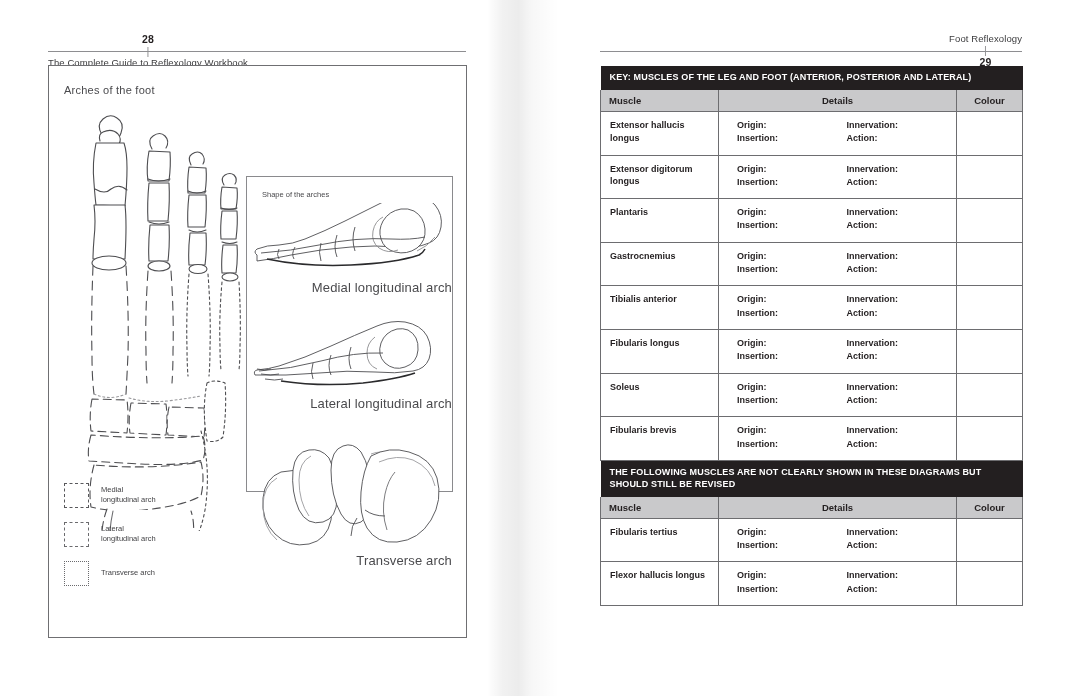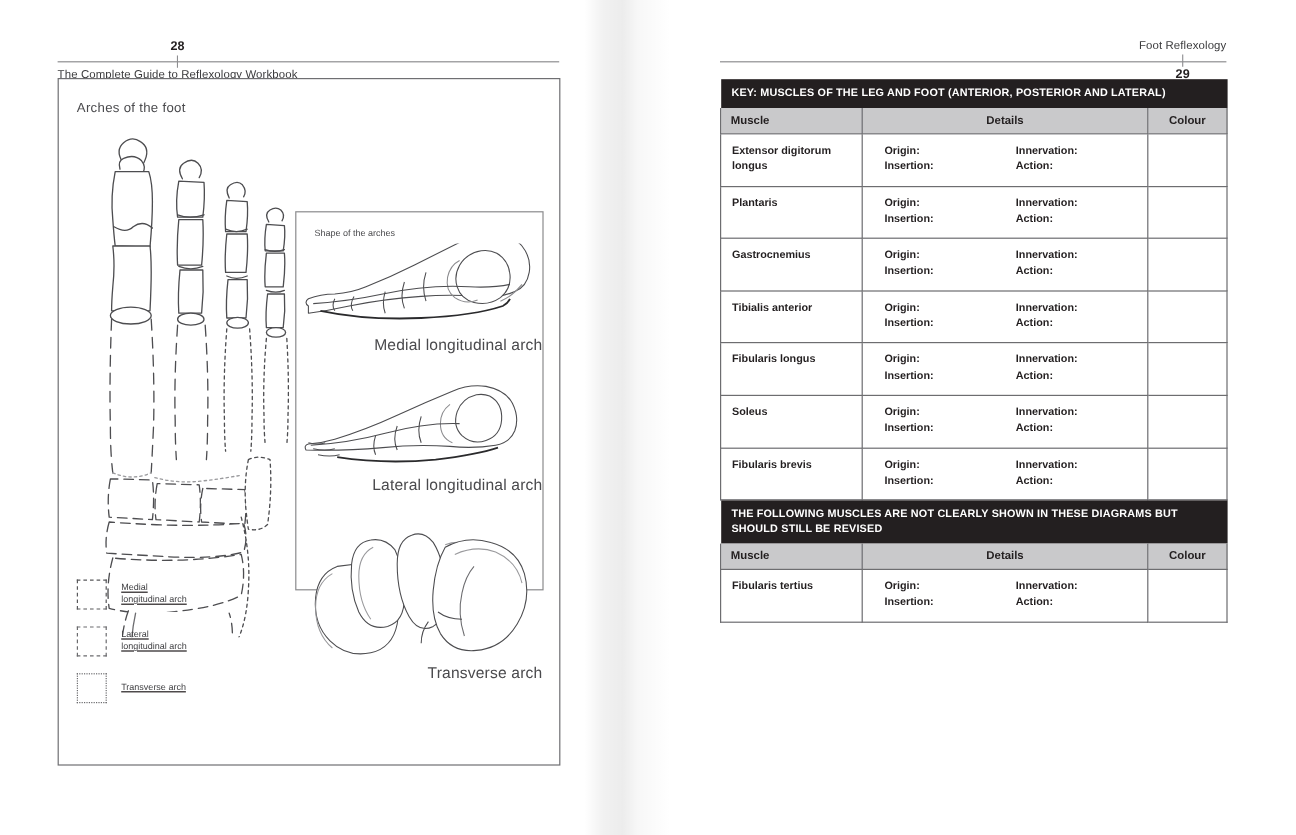--- a/index.html
+++ b/index.html
@@ -129,21 +129,20 @@
     font-size: 7.5px;
     color: #4a4a4d;
   }
 
   
   .legend {
     position: absolute;
     left: 15px;
     bottom: 38px;
     width: 180px;
-    text-decoration: underline;
   }
   .legend-row {
     display: flex;
     align-items: center;
     margin-bottom: 13px;
     min-height: 26px;
   }
   .legend-swatch {
     width: 25px;
     height: 25px;
@@ -424,20 +423,36 @@
       <tbody>
         <tr class="band">
           <td colspan="3">KEY: MUSCLES OF THE LEG AND FOOT (ANTERIOR, POSTERIOR AND LATERAL)</td>
         </tr>
         <tr class="colhead">
           <td class="c-muscle">Muscle</td>
           <td class="c-details">Details</td>
           <td class="c-colour">Colour</td>
         </tr>
 
+        <tr class="data">
+          <td class="muscle-name">Extensor hallucis longus</td>
+          <td class="details">
+            <div class="details-inner">
+              <div class="det-col">
+                <div>Origin:</div>
+                <div>Insertion:</div>
+              </div>
+              <div class="det-col">
+                <div>Innervation:</div>
+                <div>Action:</div>
+              </div>
+            </div>
+          </td>
+          <td class="colour-cell"></td>
+        </tr>
 
         <tr class="data">
           <td class="muscle-name">Extensor digitorum longus</td>
           <td class="details">
             <div class="details-inner">
               <div class="det-col">
                 <div>Origin:</div>
                 <div>Insertion:</div>
               </div>
               <div class="det-col">
@@ -579,19 +594,35 @@
               </div>
               <div class="det-col">
                 <div>Innervation:</div>
                 <div>Action:</div>
               </div>
             </div>
           </td>
           <td class="colour-cell"></td>
         </tr>
 
+        <tr class="data">
+          <td class="muscle-name">Flexor hallucis longus</td>
+          <td class="details">
+            <div class="details-inner">
+              <div class="det-col">
+                <div>Origin:</div>
+                <div>Insertion:</div>
+              </div>
+              <div class="det-col">
+                <div>Innervation:</div>
+                <div>Action:</div>
+              </div>
+            </div>
+          </td>
+          <td class="colour-cell"></td>
+        </tr>
       </tbody>
     </table>
 
   </div>
 
   <div class="gutter"></div>
 </div>
 
 </body></html>

